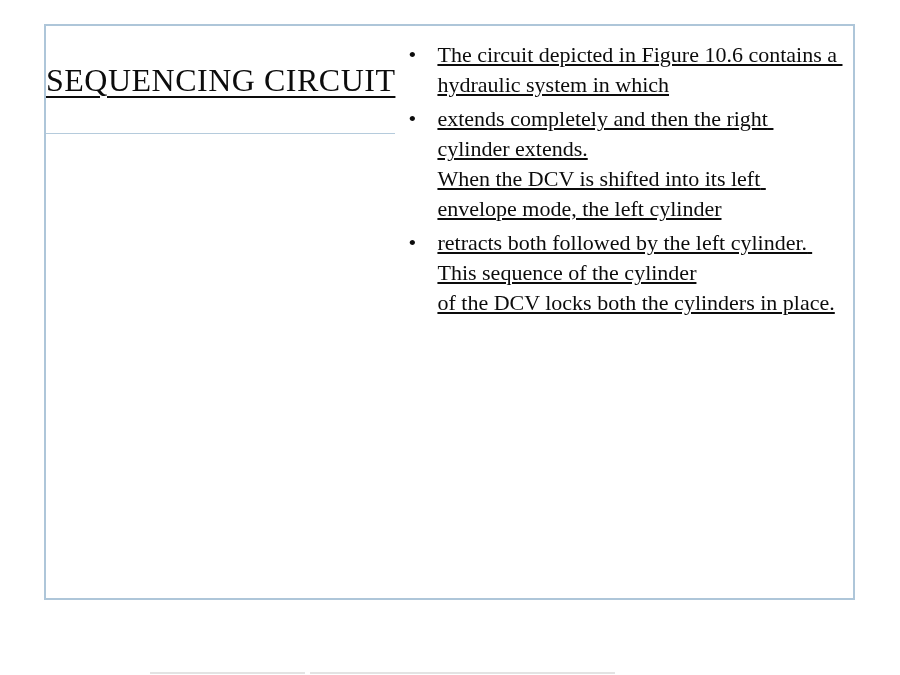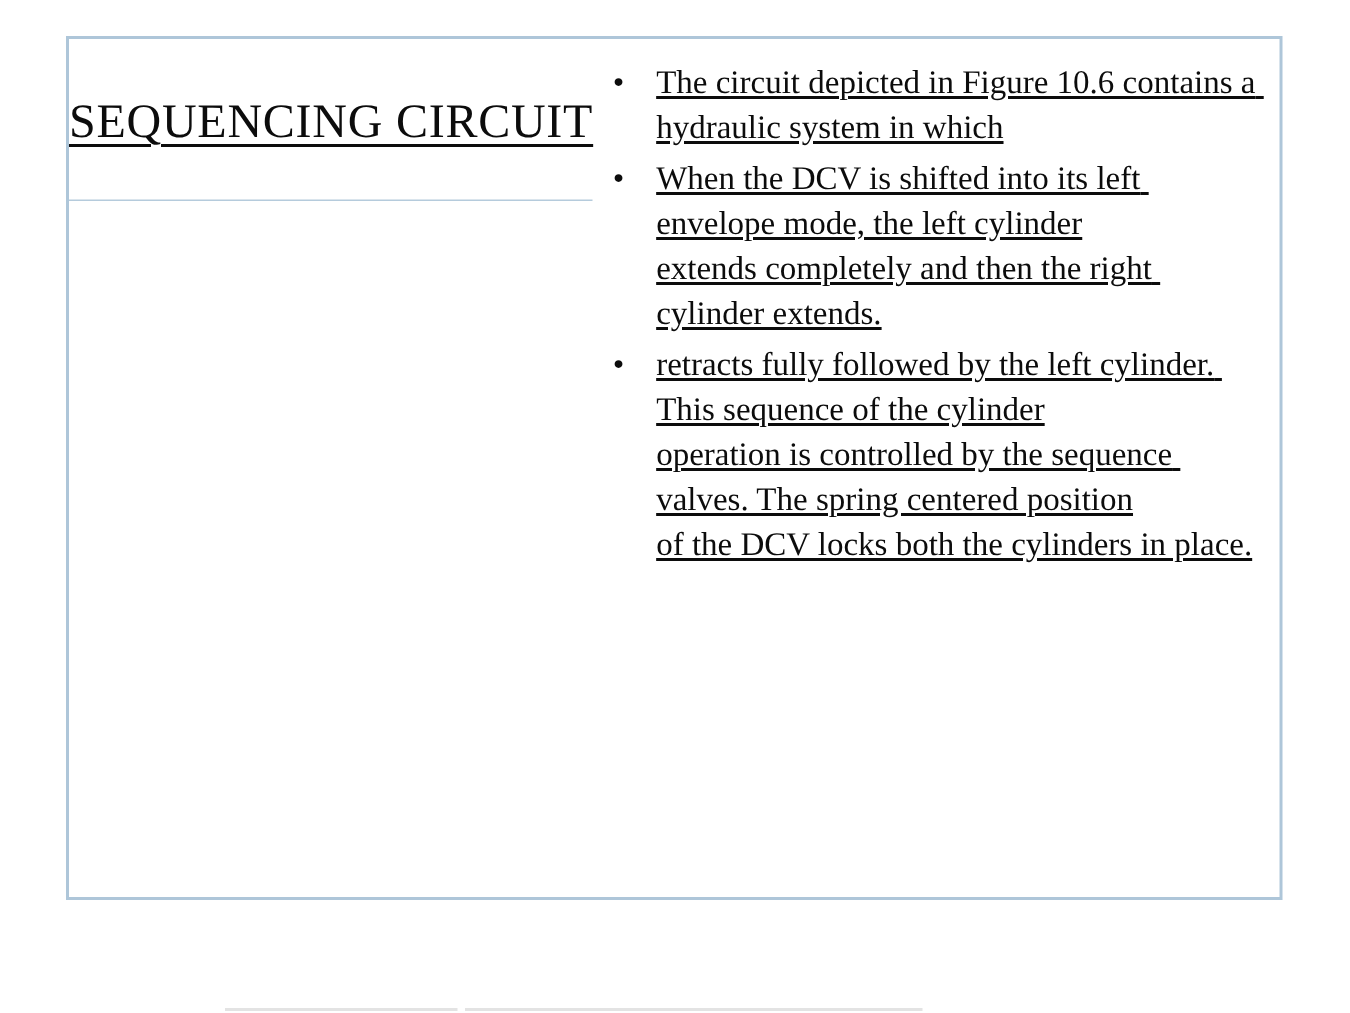--- a/index.html
+++ b/index.html
@@ -83,29 +83,28 @@
 
     <div class="bullet-item">
           <span class="bullet-marker">•</span>
           <div class="bullet-content">
             <div class="bullet-line"><span>The circuit depicted in Figure 10.6 contains a hydraulic system in which</span></div>
           </div>
         </div>
         <div class="bullet-item">
           <span class="bullet-marker">•</span>
           <div class="bullet-content">
+            <div class="bullet-line"><span>extends completely and then the right cylinder extends.</span></div>
             <div class="bullet-line"><span>When the DCV is shifted into its left envelope mode, the left cylinder</span></div>
-            <div class="bullet-line"><span>extends completely and then the right cylinder extends.</span></div>
           </div>
         </div>
         <div class="bullet-item">
           <span class="bullet-marker">•</span>
           <div class="bullet-content">
-            <div class="bullet-line"><span>retracts fully followed by the left cylinder. This sequence of the cylinder</span></div>
-            <div class="bullet-line"><span>operation is controlled by the sequence valves. The spring centered position</span></div>
+            <div class="bullet-line"><span>retracts both followed by the left cylinder. This sequence of the cylinder</span></div>
             <div class="bullet-line"><span>of the DCV locks both the cylinders in place.</span></div>
           </div>
         </div>
       </div>
   </div>
   <div class="edge-artifact a1"></div>
   <div class="edge-artifact a2"></div>
 </div>
 
 </body></html>

